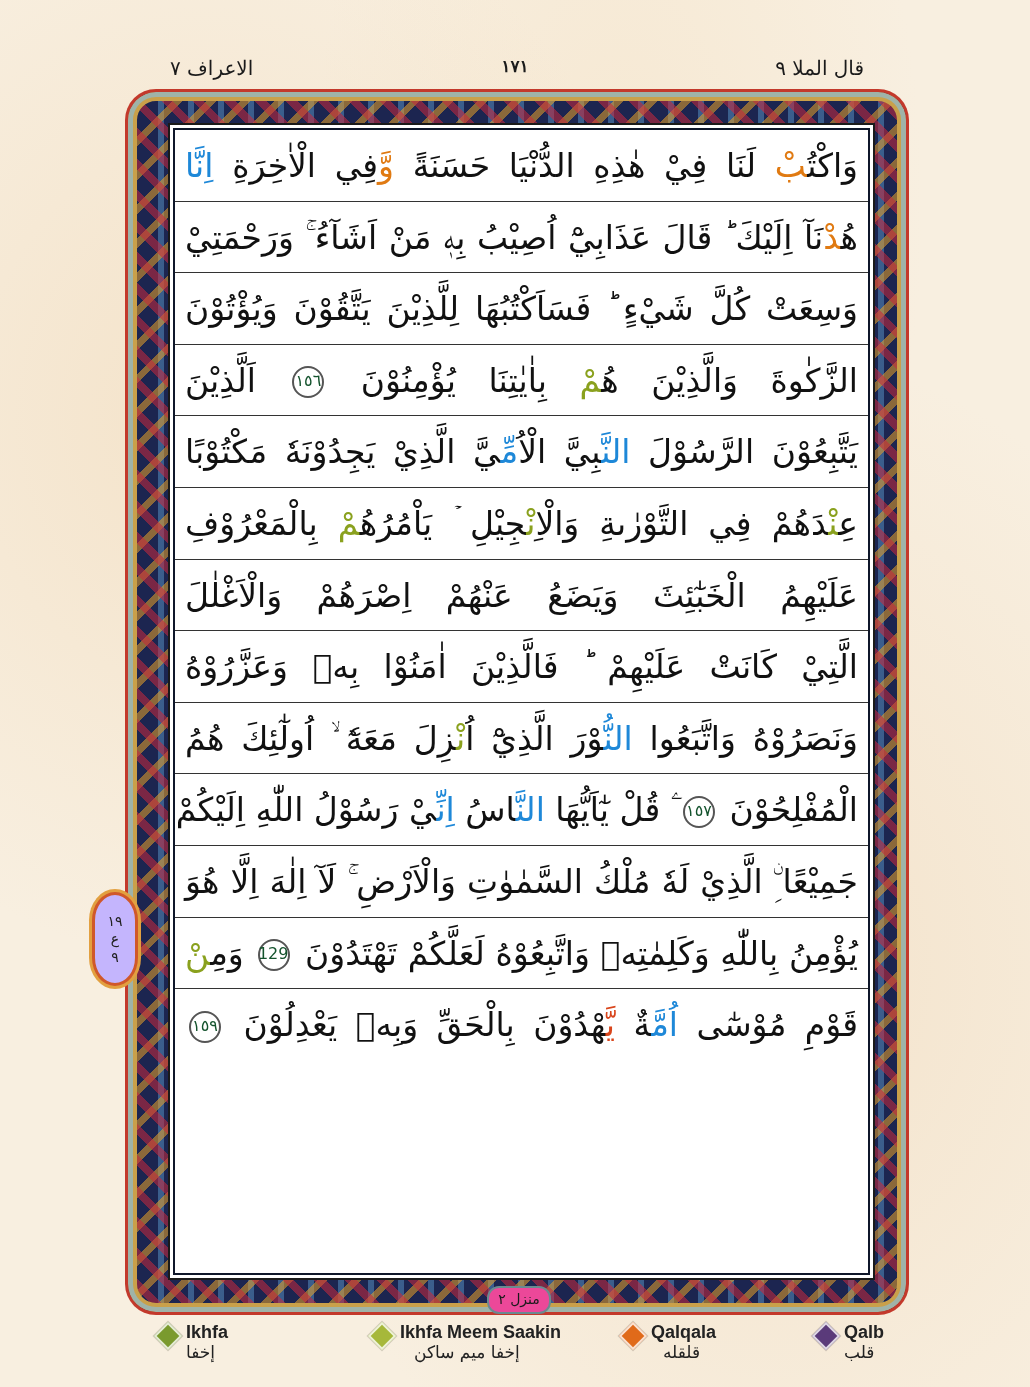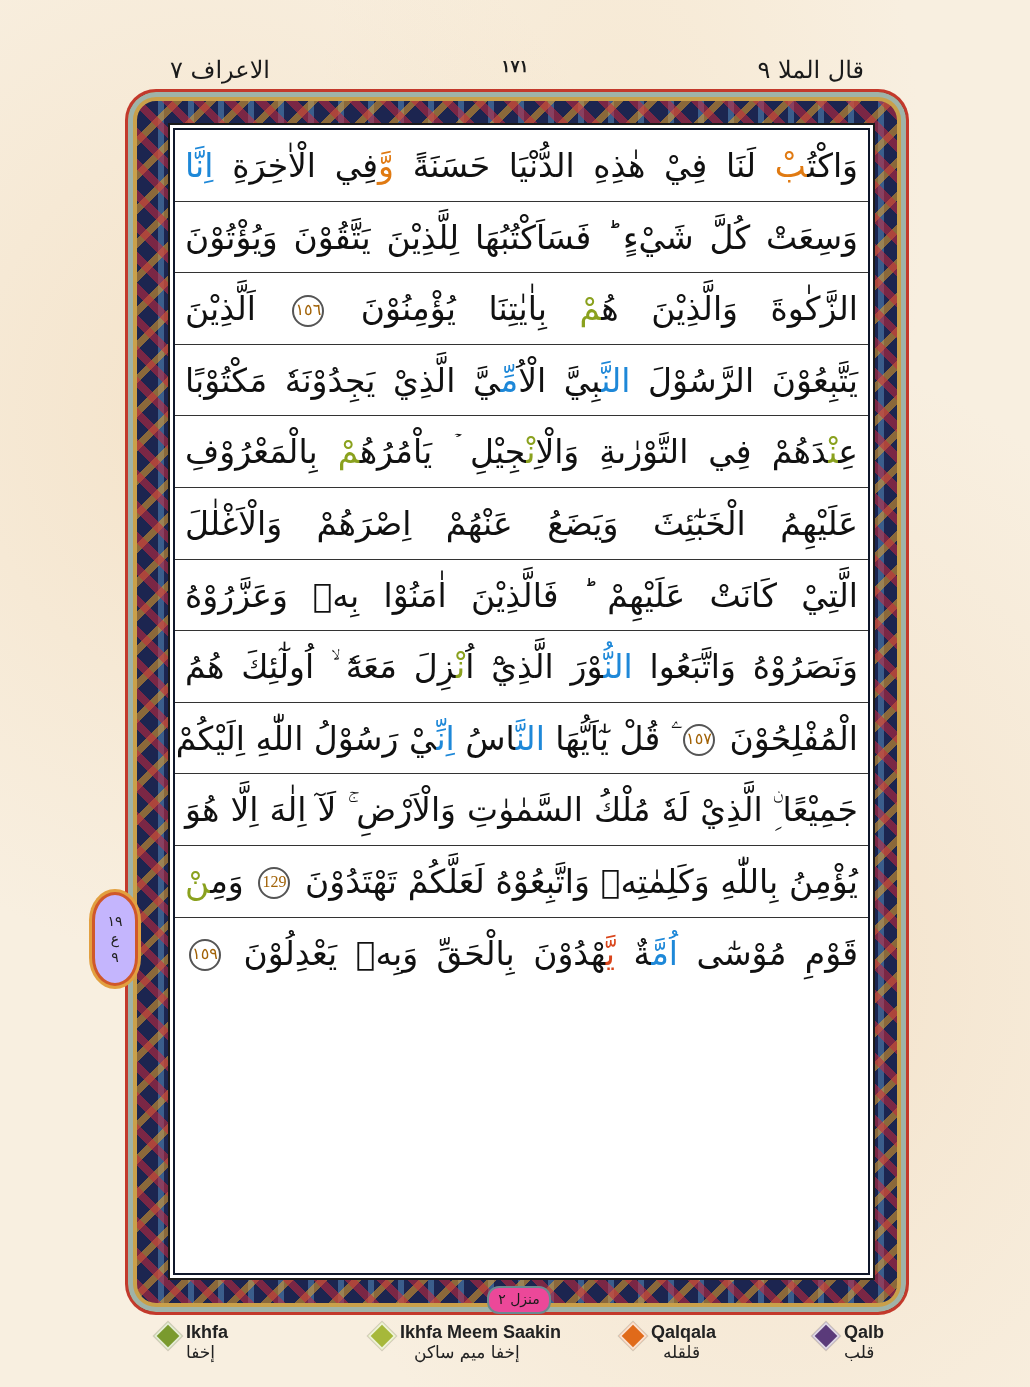--- a/index.html
+++ b/index.html
@@ -9,21 +9,21 @@
     background-image:
       radial-gradient(ellipse at 20% 30%, rgba(240,215,180,0.5) 0, rgba(248,239,224,0) 40%),
       radial-gradient(ellipse at 75% 70%, rgba(238,212,178,0.45) 0, rgba(248,239,224,0) 45%),
       radial-gradient(ellipse at 60% 15%, rgba(243,222,190,0.4) 0, rgba(248,239,224,0) 35%);
     font-family:"DejaVu Sans", sans-serif;
   }
   .header {
     position:absolute; top:56px; left:0; width:1030px; height:36px;
   }
   .hdr-text {
-    position:absolute; top:0; font-family:"DejaVu Serif", serif; font-size:24px; color:#1a1a1a; direction:rtl;
+    position:absolute; top:0; font-family:"DejaVu Serif", serif; font-size:20px; color:#1a1a1a; direction:rtl;
   }
   .hdr-right { right:166px; }
   .hdr-left { left:170px; }
   .hdr-center { left:0; right:0; text-align:center; font-weight:bold; font-size:17px; direction:ltr; }
 
   .frame {
     position:absolute; left:128px; top:92px; width:778px; height:1220px;
     border-radius:28px;
     background:
       repeating-linear-gradient(45deg, rgba(200,40,60,0.55) 0 8px, rgba(0,0,0,0) 8px 22px),
@@ -46,21 +46,21 @@
     padding:0 10px; color:#111; white-space:nowrap; overflow:hidden;
   }
   .line:last-child { border-bottom:none; }
   .c-blue { color:#1e88d8; }
   .c-orange { color:#e07a12; }
   .c-green { color:#8aa11e; }
   .c-red { color:#d9451b; }
   .ayah {
     display:inline-block; font-size:16px; line-height:26px; width:28px; height:28px;
     border:2px double #555; border-radius:50%; text-align:right; text-align-last:center; vertical-align:middle;
-    color:#a16207; margin:0 4px;font-family:Liberation Serif, serif;
+    color:#14532d; margin:0 4px;
   }
   .side-marker {
     position:absolute; left:92px; top:892px; width:40px; height:88px;
     background:#c4b5fd; border:3px solid #d0582a; border-radius:50% / 30%;
     box-shadow:0 0 0 3px #e2a040;
     display:flex; flex-direction:column; align-items:center; justify-content:center;
     font-size:14px; color:#222; line-height:18px;
   }
   .manzil {
     position:absolute; left:487px; top:1286px; width:60px; height:24px;
@@ -84,20 +84,21 @@
 <div class="header">
   <span class="hdr-text hdr-right">قال الملا ٩</span>
   <span class="hdr-text hdr-center">١٧١</span>
   <span class="hdr-text hdr-left">الاعراف ٧</span>
 </div>
 
 <div class="frame"></div>
 
 <div class="panel" id="panel">
     <div class="line"><span>وَاكْتُ</span><span class="c-orange">بْ</span><span> لَنَا فِيْ هٰذِهِ الدُّنْيَا حَسَنَةً </span><span class="c-orange">وَّ</span><span>فِي الْاٰخِرَةِ </span><span class="c-blue">اِنَّا</span></div>
+    <div class="line"><span>هُ</span><span class="c-orange">دْ</span><span>نَآ اِلَيْكَ ؕ قَالَ عَذَابِيْٓ اُصِيْبُ بِهٖ مَنْ اَشَآءُ ۚ وَرَحْمَتِيْ</span></div>
     <div class="line"><span>وَسِعَتْ كُلَّ شَيْءٍ ؕ فَسَاَكْتُبُهَا لِلَّذِيْنَ يَتَّقُوْنَ وَيُؤْتُوْنَ</span></div>
     <div class="line"><span>الزَّكٰوةَ وَالَّذِيْنَ هُ</span><span class="c-green">مْ</span><span> بِاٰيٰتِنَا يُؤْمِنُوْنَ </span><span class="ayah">١٥٦</span><span> اَلَّذِيْنَ</span></div>
     <div class="line"><span>يَتَّبِعُوْنَ الرَّسُوْلَ </span><span class="c-blue">النَّ</span><span>بِيَّ الْاُ</span><span class="c-blue">مِّ</span><span>يَّ الَّذِيْ يَجِدُوْنَهٗ مَكْتُوْبًا</span></div>
     <div class="line"><span>عِ</span><span class="c-green">نْ</span><span>دَهُمْ فِي التَّوْرٰىةِ وَالْاِ</span><span class="c-green">نْ</span><span>جِيْلِ ۡ يَاْمُرُهُ</span><span class="c-green">مْ</span><span> بِالْمَعْرُوْفِ</span></div>
     <div class="line"><span>عَلَيْهِمُ الْخَبٰٓئِثَ وَيَضَعُ عَنْهُمْ اِصْرَهُمْ وَالْاَغْلٰلَ</span></div>
     <div class="line"><span>الَّتِيْ كَانَتْ عَلَيْهِمْ ؕ فَالَّذِيْنَ اٰمَنُوْا بِهٖ وَعَزَّرُوْهُ</span></div>
     <div class="line"><span>وَنَصَرُوْهُ وَاتَّبَعُوا </span><span class="c-blue">النُّ</span><span>وْرَ الَّذِيْٓ اُ</span><span class="c-green">نْ</span><span>زِلَ مَعَهٗٓ ۙ اُولٰٓئِكَ هُمُ</span></div>
     <div class="line"><span>الْمُفْلِحُوْنَ </span><span class="ayah">١٥٧</span><span> ۧ قُلْ يٰٓاَيُّهَا </span><span class="c-blue">النَّ</span><span>اسُ </span><span class="c-blue">اِنِّ</span><span>يْ رَسُوْلُ اللّٰهِ اِلَيْكُمْ</span></div>
     <div class="line"><span>جَمِيْعًا ِۨ الَّذِيْ لَهٗ مُلْكُ السَّمٰوٰتِ وَالْاَرْضِ ۚ لَآ اِلٰهَ اِلَّا هُوَ</span></div>
     <div class="line"><span>يُؤْمِنُ بِاللّٰهِ وَكَلِمٰتِهٖ وَاتَّبِعُوْهُ لَعَلَّكُمْ تَهْتَدُوْنَ </span><span class="ayah">129</span><span> وَمِ</span><span class="c-green">نْ</span></div>

